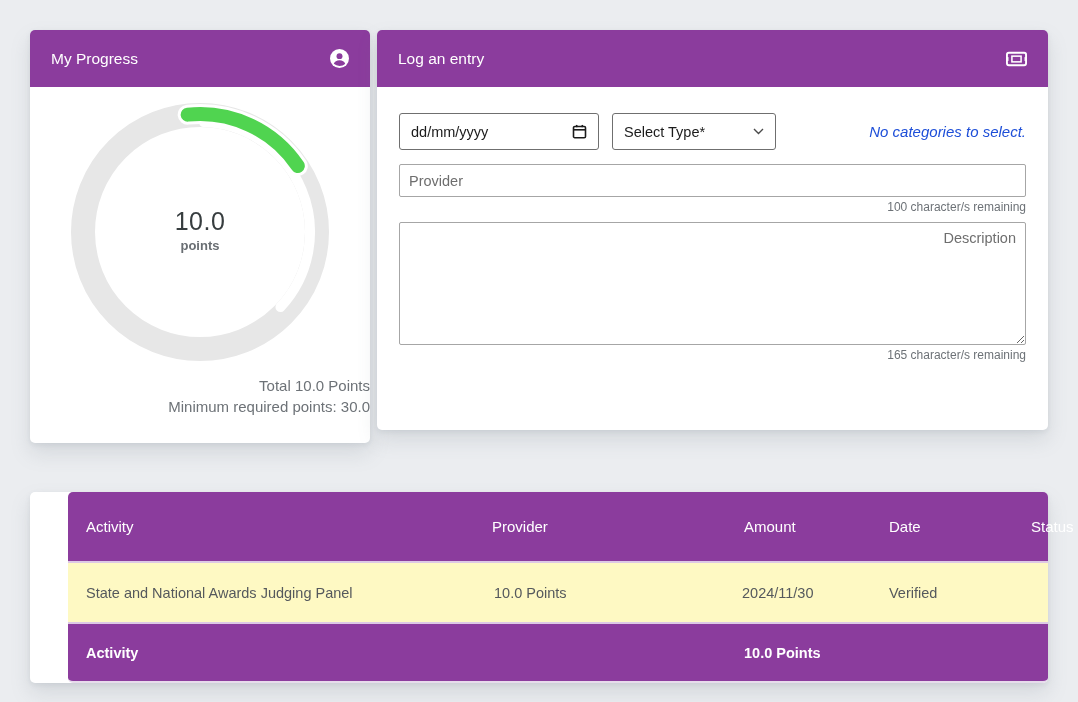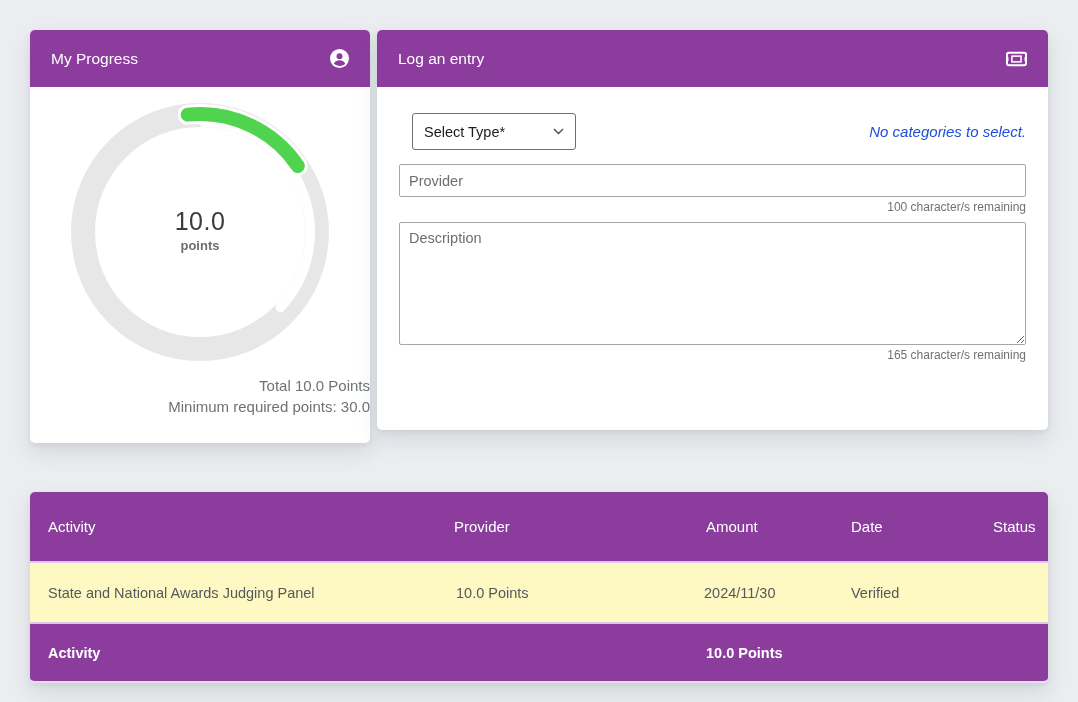--- a/index.html
+++ b/index.html
@@ -55,33 +55,33 @@
     padding:0 9px; font-size:14.5px; color:#1b1b1b;
     font-family:"Liberation Sans", sans-serif;
     outline:none; display:block;
   }
   .char-note { text-align:right; font-size:12px; color:#6d7277; margin-top:3px; }
   .description-input {
     margin-top:8px; width:100%; height:123px;
     border:1px solid #a6a6a6; border-radius:2px;
     padding:7px 9px; font-size:14.5px; color:#1b1b1b;
     font-family:"Liberation Sans", sans-serif;
-    resize:both; outline:none; display:block;
+    resize:both; outline:none; display:block;text-align:right;
   }
   ::placeholder { color:#6e6e6e; opacity:1; }
   .submit-row { text-align:center; margin-top:14px; }
   .submit-btn {
     background:var(--purple);
     border:1px solid #a66ab2;
     color:#fff; font-weight:700; font-size:13.5px;
     font-family:"Liberation Sans", sans-serif;
     padding:7px 16px; border-radius:3px; cursor:pointer;
   }
   
-  #table-card { left:30px; top:492px; width:1018px; height:191px; }
+  #table-card { left:30px; top:492px; width:1018px; height:191px;padding-left:38px; }
   .tgrid { display:grid; grid-template-columns:396px 250px 147px 142px 1fr; align-items:center; }
   .t-header {
     height:71px; background:var(--purple);
     border-radius:5px 5px 0 0;
     border-bottom:2px solid #ddc9e5;
     color:#fff; font-size:15px;
   }
   .t-row { height:59px; background:#fef9c3; color:#55595d; font-size:14.5px; }
   .t-footer {
     height:61px; background:var(--purple);
@@ -133,20 +133,31 @@
       <svg width="21" height="16" viewBox="0 0 22 16">
         <rect x="1" y="1.5" width="20" height="13" rx="2" fill="none" stroke="#ffffff" stroke-width="2"></rect>
         <rect x="6.2" y="5" width="9.6" height="6" fill="none" stroke="#ffffff" stroke-width="1.6"></rect>
         <rect x="0" y="6" width="2.6" height="4" fill="#ffffff"></rect>
         <rect x="19.4" y="6" width="2.6" height="4" fill="#ffffff"></rect>
       </svg>
     </span>
   </div>
   <div class="log-body">
     <div class="form-row1">
+      <div class="fake-input date-input">
+        <span>dd/mm/yyyy</span>
+        <span class="hdr-icon">
+          <svg width="15" height="15" viewBox="0 0 16 16">
+            <rect x="1.6" y="2.6" width="12.8" height="12" rx="1.4" fill="none" stroke="#1b1b1b" stroke-width="1.7"></rect>
+            <line x1="1.8" y1="6.2" x2="14.2" y2="6.2" stroke="#1b1b1b" stroke-width="1.7"></line>
+            <line x1="5" y1="1" x2="5" y2="3.4" stroke="#1b1b1b" stroke-width="1.7"></line>
+            <line x1="11" y1="1" x2="11" y2="3.4" stroke="#1b1b1b" stroke-width="1.7"></line>
+          </svg>
+        </span>
+      </div>
       <div class="fake-input select-input">
         <span>Select Type*</span>
         <span class="hdr-icon">
           <svg width="11" height="7" viewBox="0 0 11 7">
             <polyline points="1,1 5.5,5.5 10,1" fill="none" stroke="#4a4a4a" stroke-width="1.4"></polyline>
           </svg>
         </span>
       </div>
       <div class="categories-note">No categories to select.</div>
     </div>

